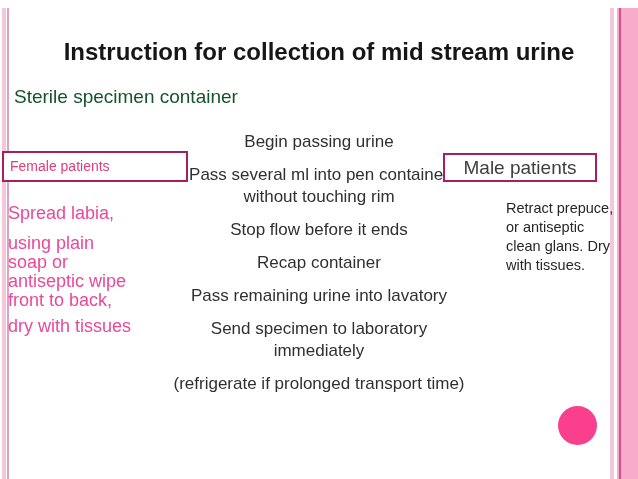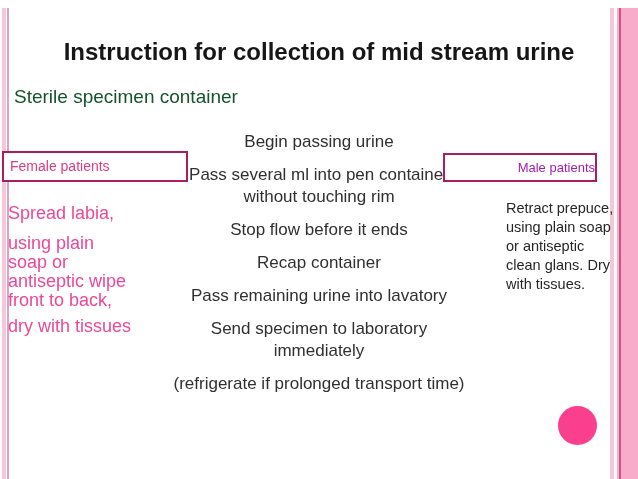--- a/index.html
+++ b/index.html
@@ -41,21 +41,21 @@
 
   
   .female-box {
     position: absolute; left: 2px; top: 143px; width: 176px; height: 27px;
     border: 2px solid #a91e60; background: #ffffff;
     font-size: 14px; line-height: 27px; color: #e23b7e; padding-left: 6px;
   }
   .male-box {
     position: absolute; left: 443px; top: 145px; width: 150px; height: 25px;
     border: 2px solid #a91e60; background: #ffffff;
-    font-size: 13px; line-height: 25px; color: #a21caf; text-align: right;
+    font-size: 19px; line-height: 25px; color: #404040; text-align: center;
   }
 
   
   .left-text {
     position: absolute; left: 8px; top: 196px; width: 140px;
     font-size: 18px; line-height: 19px; color: #ec4899;
   }
   .left-text .line { white-space: nowrap; }
   .left-text .gap-below { margin-bottom: 11px; }
   .left-text .gap-above { margin-top: 7px; }
@@ -106,21 +106,20 @@
     <div class="line">antiseptic wipe</div>
     <div class="line">front to back,</div>
     <div class="line gap-above">dry with tissues</div>
   </div>
 
   <div class="male-box">
     <span>Male patients</span>
   </div>
   <div class="right-text">
     <div class="line">Retract prepuce,</div>
-    <div class="line">using plain soap</div>
     <div class="line">or antiseptic</div>
     <div class="line">clean glans. Dry</div>
     <div class="line">with tissues.</div>
   </div>
 
   <div class="pink-circle"></div>
 
 </div>
 
 </body></html>

